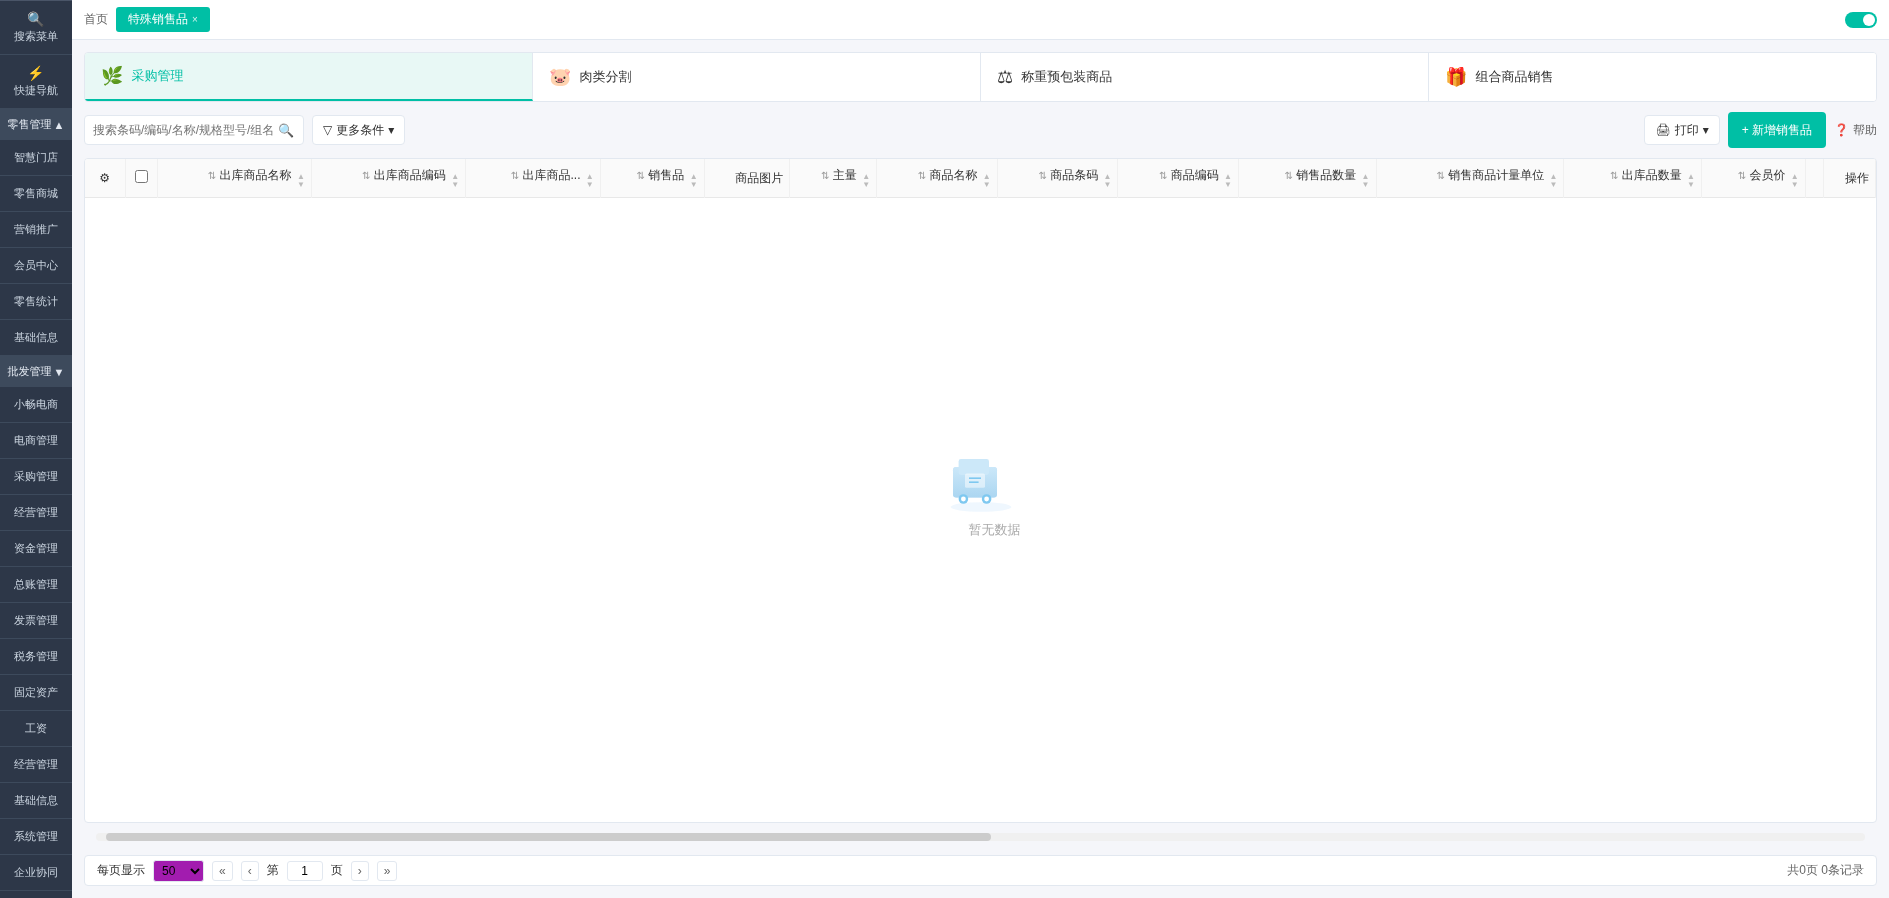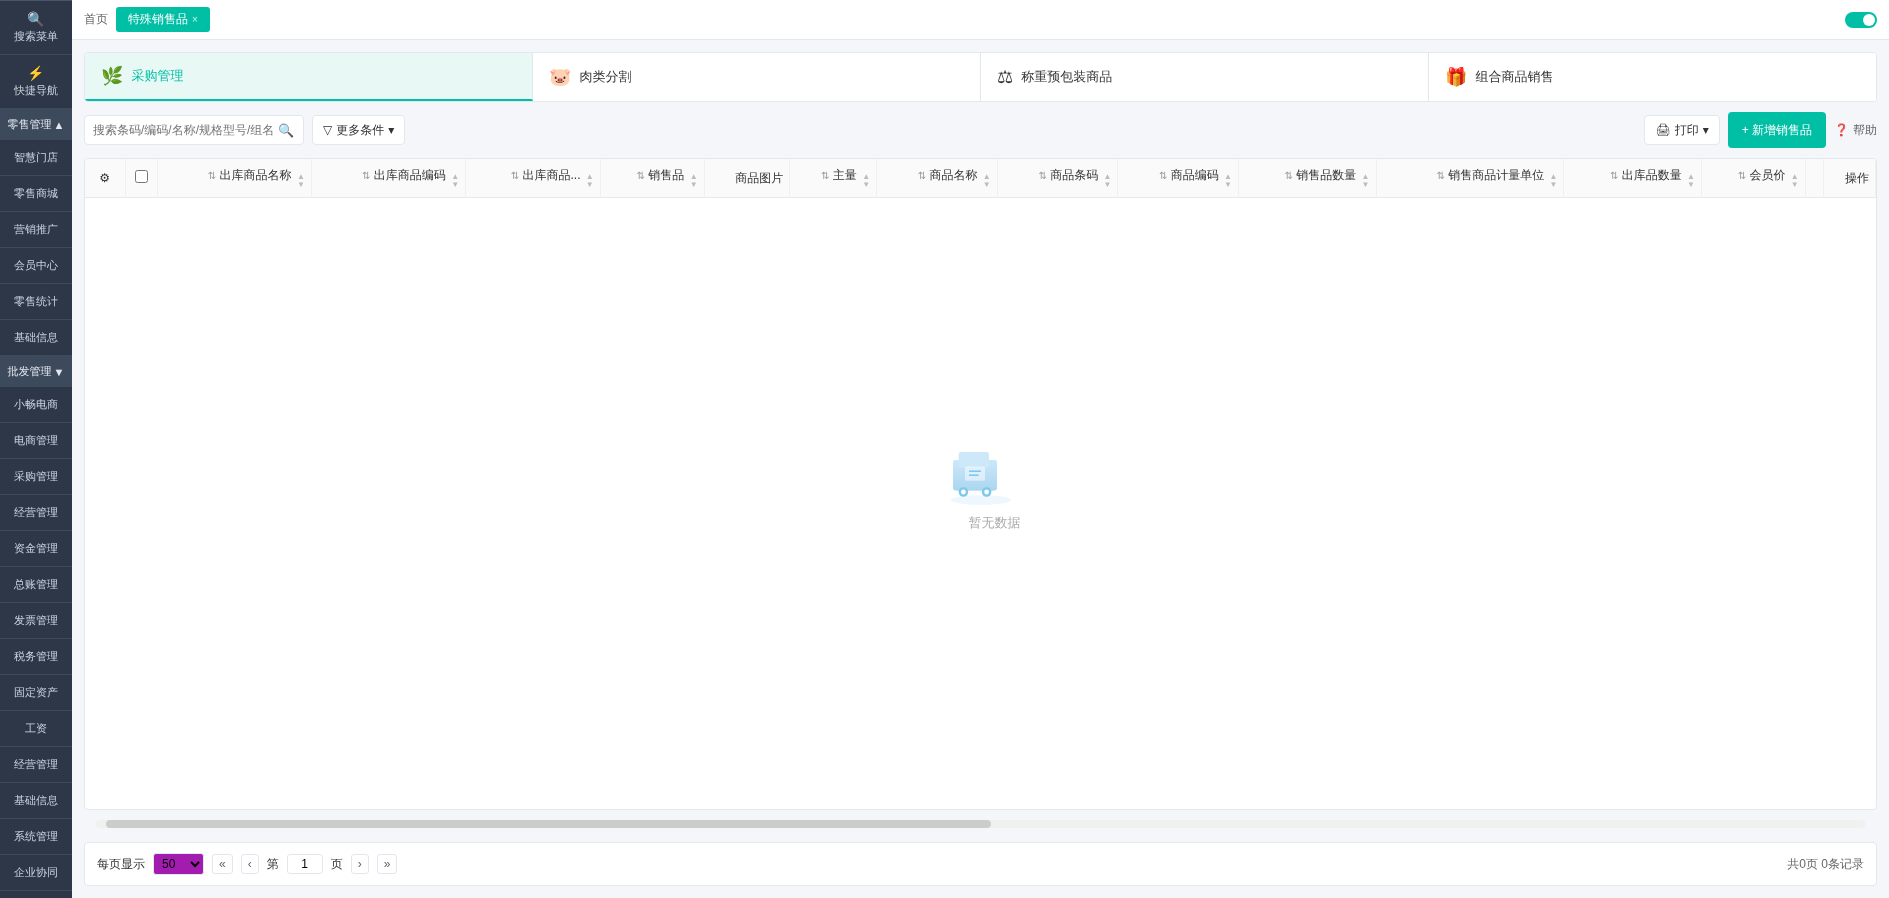--- a/index.html
+++ b/index.html
@@ -286,21 +286,21 @@
       top: 50%;
       left: 50%;
       transform: translate(-50%, -50%);
       text-align: right;
       color: #999;
     }
     .empty-text { font-size: 13px; color: #aaa; }
 
     
     .pagination {
-      height: 44px;
+      height: 31px;
       background: #fff;
       border: 1px solid #e2e8f0;
       border-radius: 4px;
       display: flex;
       align-items: center;
       padding: 0 12px;
       gap: 8px;
       font-size: 12px;
       color: #333;
     }

